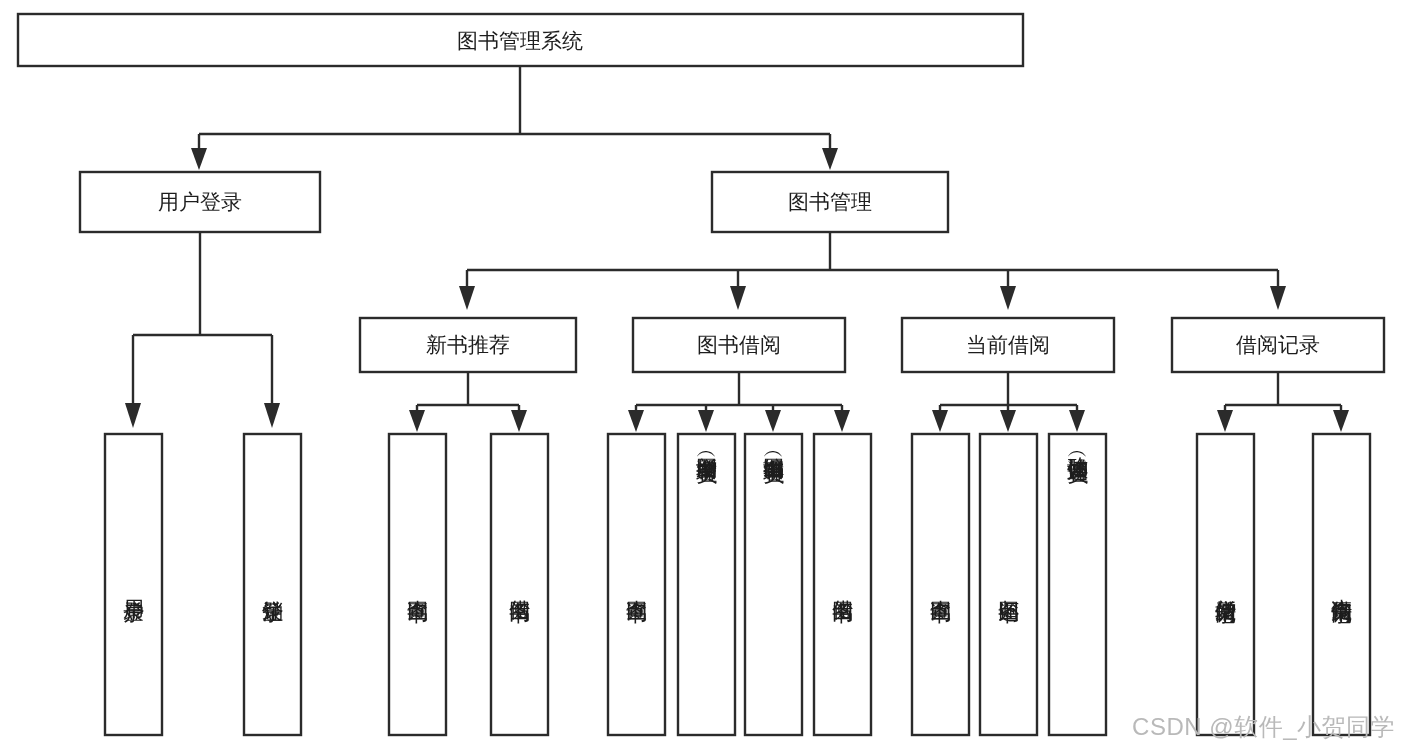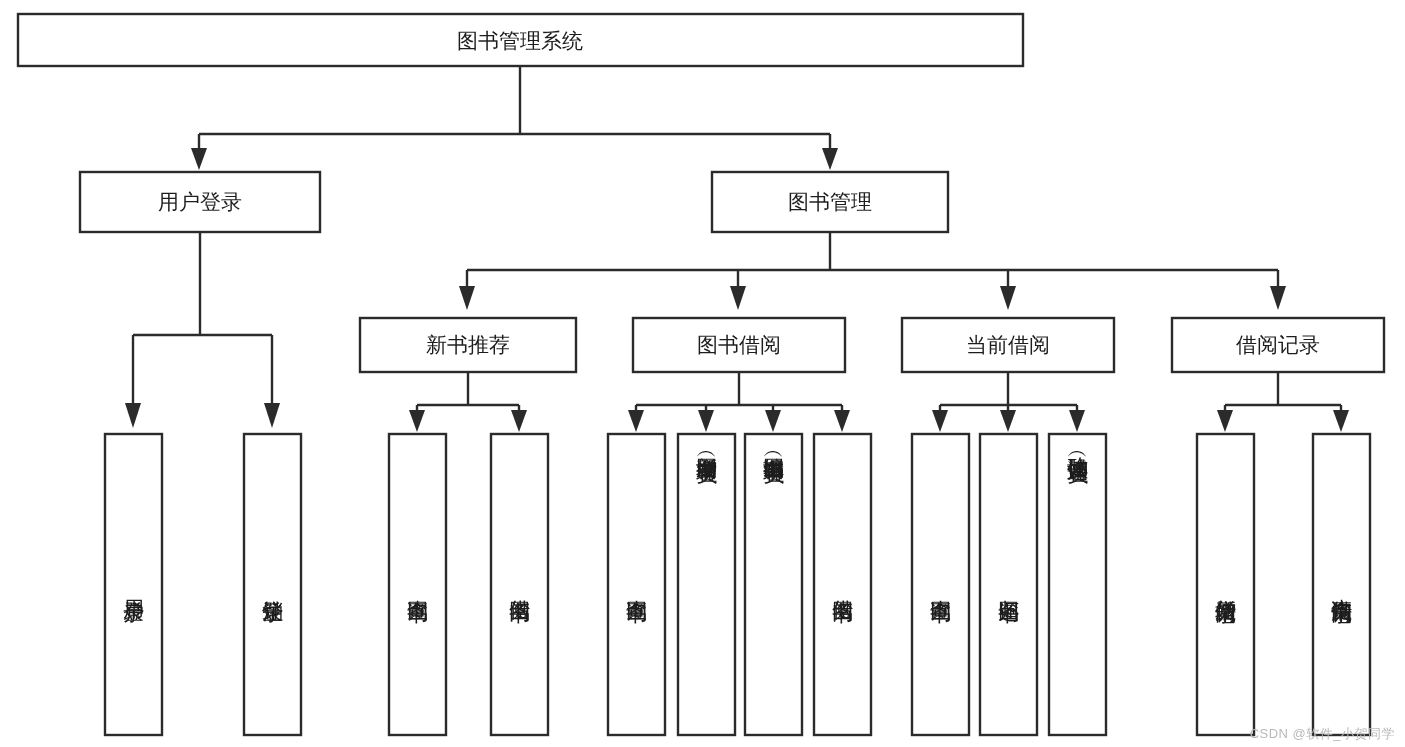--- a/index.html
+++ b/index.html
@@ -62,21 +62,21 @@
     text-orientation: upright;
     letter-spacing: 1px;
     white-space: nowrap;
     text-align: center;
   }
   .watermark {
     position: absolute;
     right: 10px;
     bottom: 4px;
     font-family: "Liberation Sans", "DejaVu Sans", sans-serif;
-    font-size: 13px;
+    font-size: 24px;
     color: #b9b9b9;
     letter-spacing: 0.5px;
     white-space: nowrap;
   }
 </style>
 </head>
 <body>
 
 <div id="diagram-root">
 

